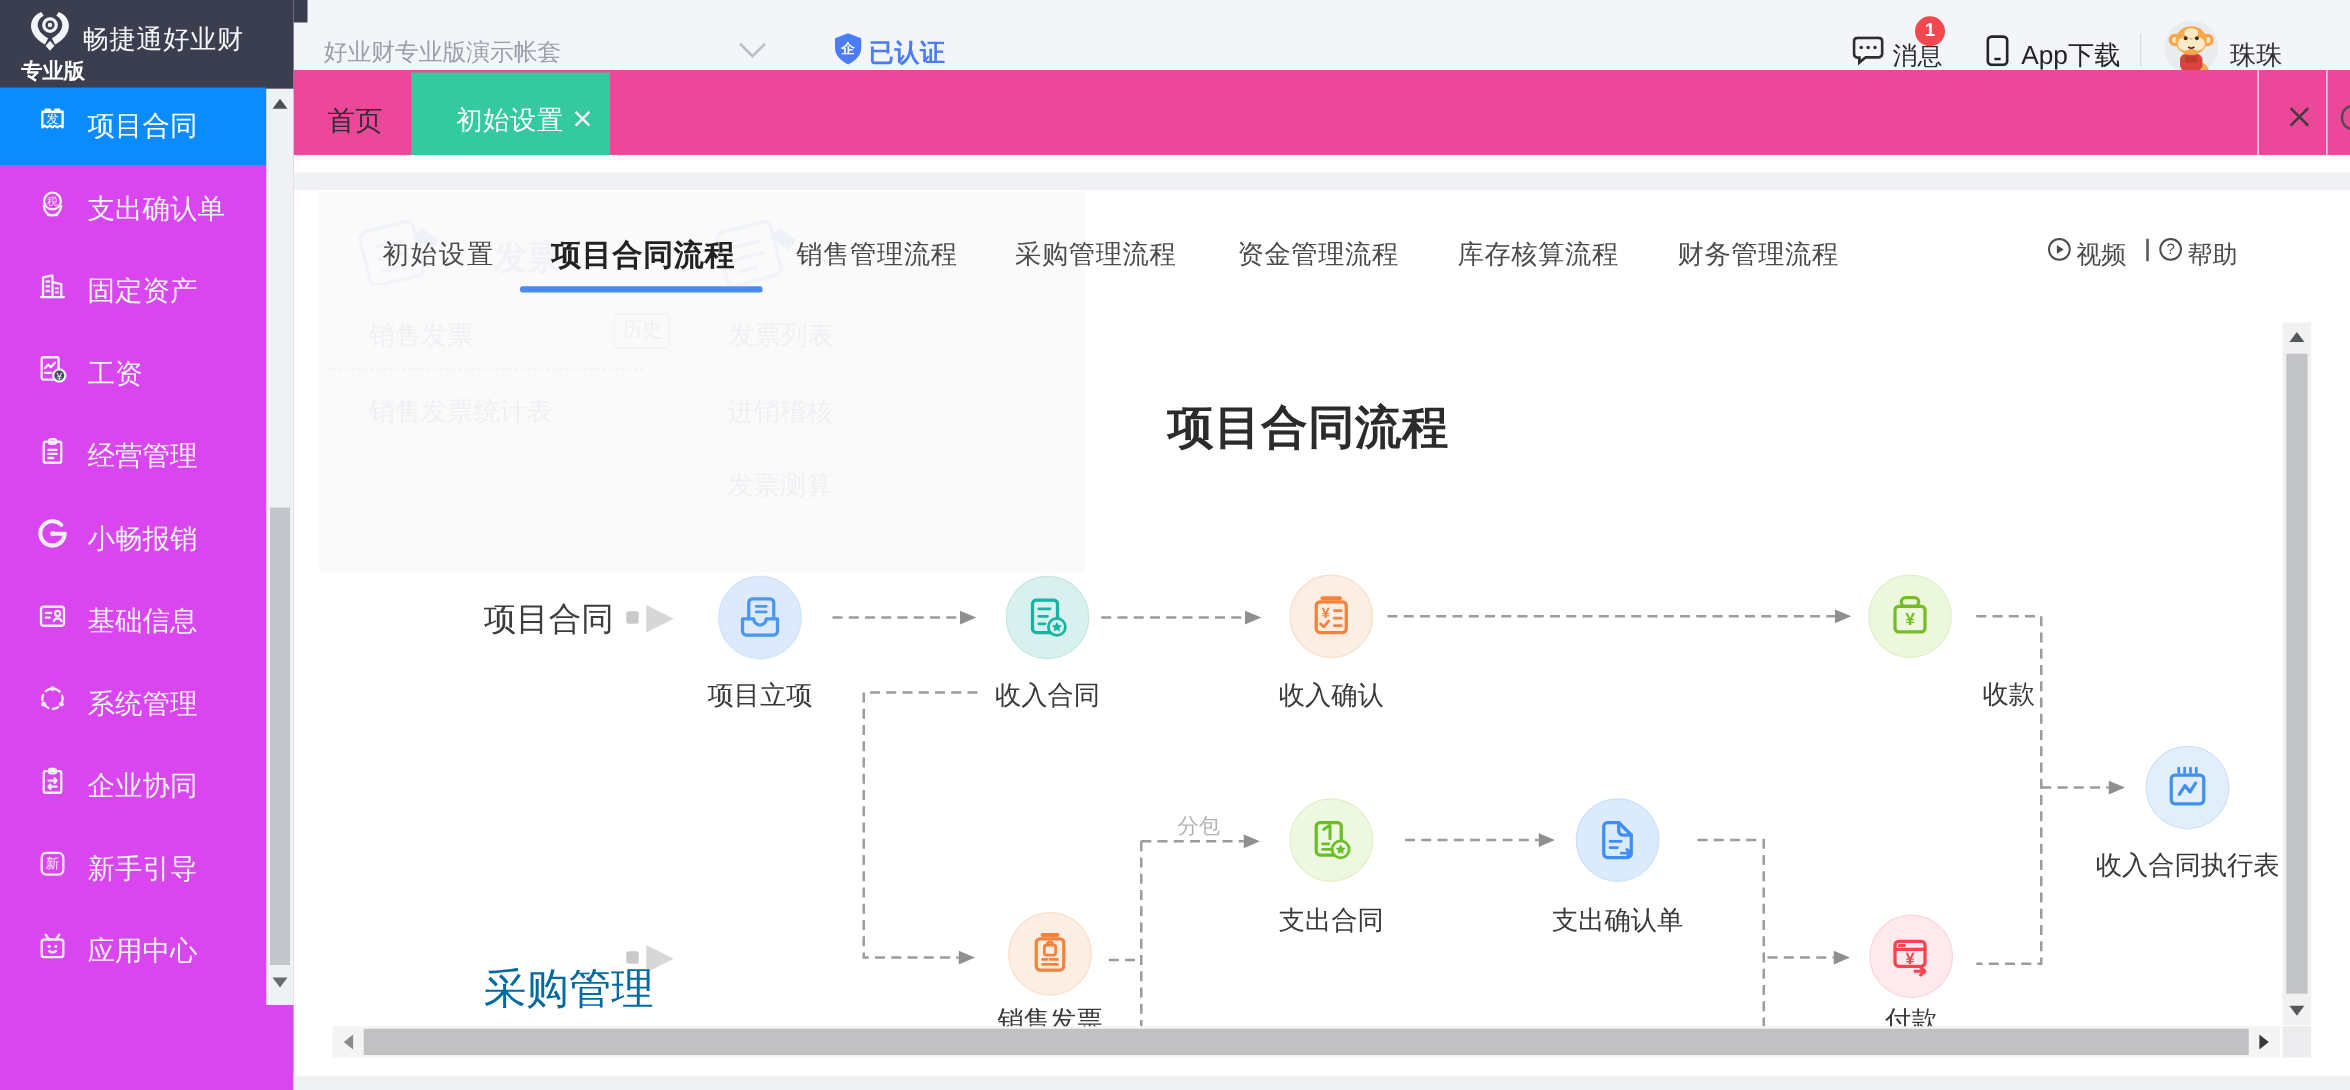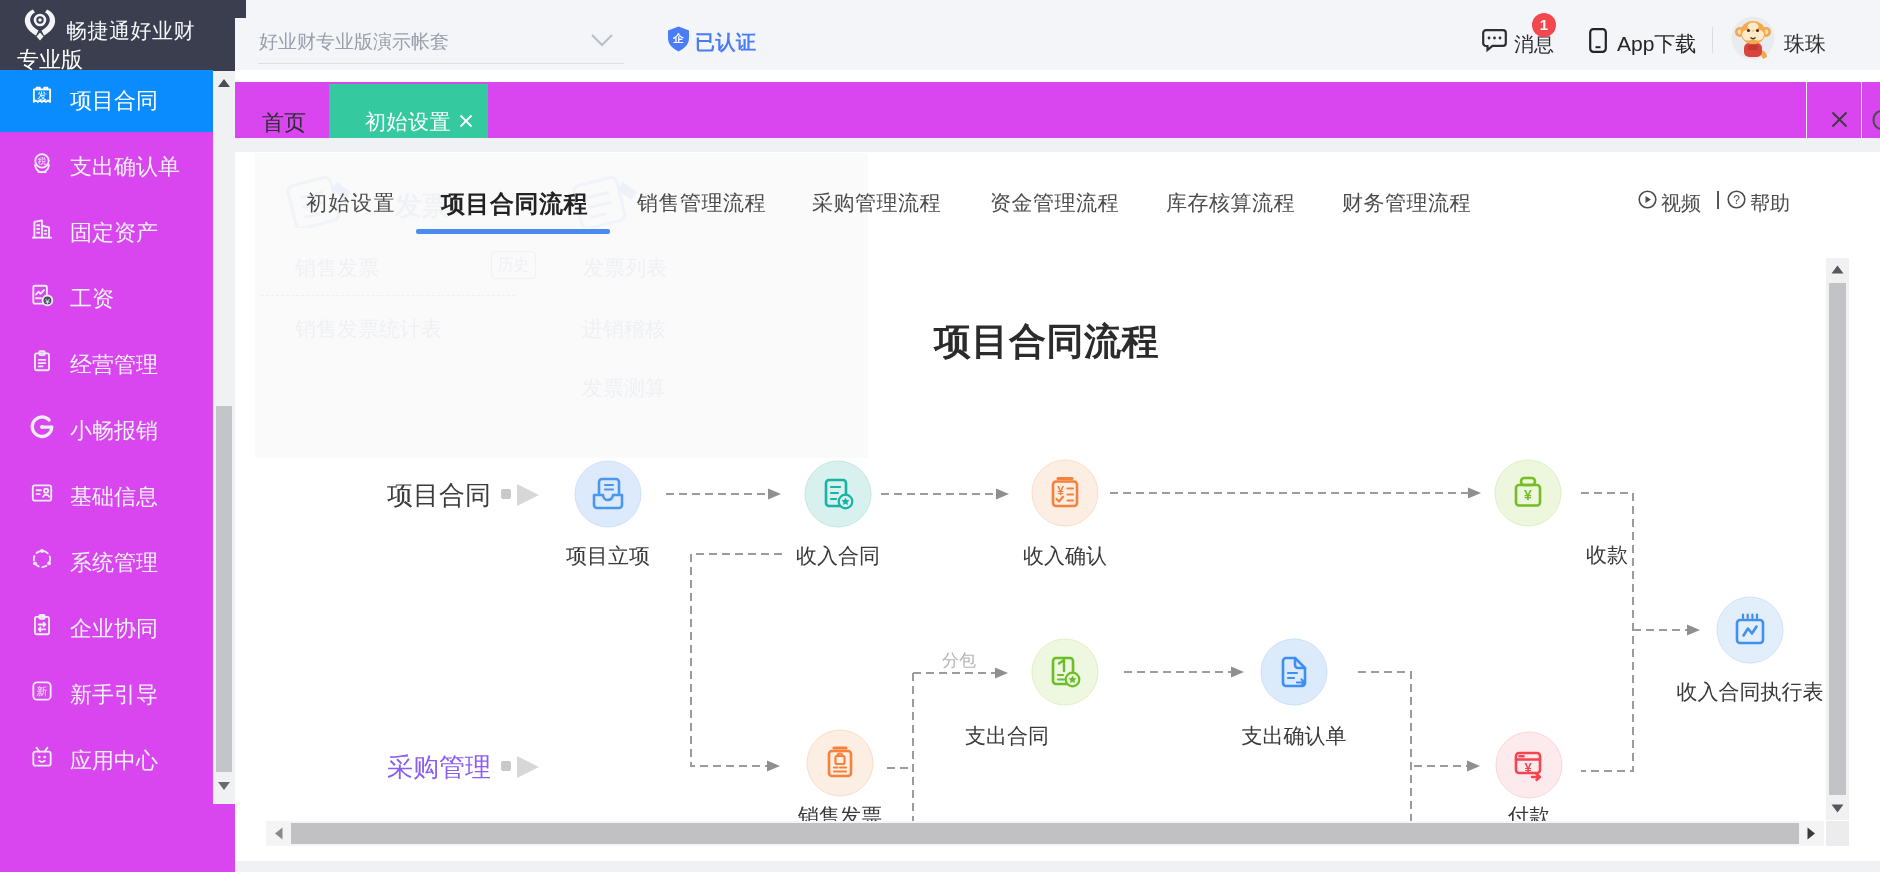--- a/index.html
+++ b/index.html
@@ -15,21 +15,21 @@
 
   <div class="abs" style="left:0;top:0;width:235px;height:71px;background:#3a3e4f">
     <svg class="abs" style="left:21px;top:8px" width="38" height="33" viewBox="0 0 38 33">
       <path d="M12 1.5 C5 4 2.5 11 4.5 16.5 C6 21 10 25 15 27.5 L17.5 22.5 C13.5 20.5 10.5 17.5 9.5 14 C8.5 10.5 10 6.5 14 4.5 Z" fill="#f3f4f7"></path>
       <path d="M26 1.5 C33 4 35.5 11 33.5 16.5 C32 21 28 25 23 27.5 L20.5 22.5 C24.5 20.5 27.5 17.5 28.5 14 C29.5 10.5 28 6.5 24 4.5 Z" fill="#f3f4f7"></path>
       <circle cx="19" cy="12" r="5" fill="none" stroke="#f3f4f7" stroke-width="2.6"></circle>
       <circle cx="19" cy="12" r="1.8" fill="#f3f4f7"></circle>
       <path d="M15.5 28.5 L19 32.5 L22.5 28.5 L19 24.5 Z" fill="#f3f4f7"></path>
     </svg>
     <div class="abs" style="left:66px;top:17px;font-size:21px;color:#f5f6f8;letter-spacing:0.5px">畅捷通好业财</div>
-    <div class="abs" style="left:17px;top:45px;font-size:22px;font-weight:normal;color:#fff">专业版</div>
+    <div class="abs" style="left:17px;top:45px;font-size:17px;font-weight:bold;color:#fff">专业版</div>
   </div>
 
   <div id="menu" style="position:absolute;left:0;top:0;width:213px;color:#f0f3f8;font-size:22px">
 
     <div class="abs" style="left:0;top:70px;width:213px;height:62px;background:#0a8cff"></div>
     <svg class="ic" style="left:29px;top:84px" width="26" height="26" viewBox="0 0 24 24" fill="none" stroke="#fff" stroke-width="1.7" stroke-linecap="round" stroke-linejoin="round">
       <path d="M7 5 V3.5 H10 V5"></path>
         <path d="M14 5 V3.5 H17 V5"></path>
       <path d="M4.5 5 H19.5 V16.5 L17.6 15.2 15.7 16.5 13.8 15.2 11.9 16.5 10 15.2 8.1 16.5 6.3 15.2 4.5 16.5 Z"></path>
       <text x="12" y="13.5" font-size="9" fill="#fff" stroke="none" text-anchor="middle">发</text>
@@ -167,21 +167,21 @@
     <ellipse cx="27" cy="19" rx="6" ry="5.5" fill="#fdeac9"></ellipse>
     <ellipse cx="22" cy="10.5" rx="5.5" ry="4" fill="#fdeac9"></ellipse>
     <circle cx="17.5" cy="14.5" r="1.6" fill="#4a3018"></circle>
       <circle cx="26.5" cy="14.5" r="1.6" fill="#4a3018"></circle>
     <path d="M19.5 21.5 q2.5 2.2 5 0" stroke="#4a3018" stroke-width="1.2" fill="none"></path>
     <rect x="17" y="29" width="10" height="5" rx="1" fill="#c03a32"></rect>
   </svg>
   <div class="abs" style="left:1549px;top:30px;font-size:21px;color:#333">珠珠</div>
 </div>
 
-<div class="abs" id="tabrow" style="left:235px;top:82px;width:1645px;height:68px;background:#d946ef">
+<div class="abs" id="tabrow" style="left:235px;top:56px;width:1645px;height:68px;background:#ec4899">
   <div class="abs" style="left:27px;top:26px;font-size:22px;color:#2d2d33">首页</div>
   <div class="abs" style="left:94px;top:2px;width:159px;height:66px;background:#35c9a0"></div>
   <div class="abs" style="left:130px;top:26px;font-size:21px;color:#fff;letter-spacing:0.5px">初始设置</div>
   <svg class="abs" style="left:223px;top:31px" width="16" height="16" viewBox="0 0 16 16">
       <path d="M2.5 2.5 L13.5 13.5 M13.5 2.5 L2.5 13.5" stroke="#fff" stroke-width="1.8"></path>
     </svg>
   <div class="abs" style="left:1571px;top:0;width:1px;height:68px;background:#ededee;box-shadow:-4px 0 6px rgba(0,0,0,0.05)"></div>
   <svg class="abs" style="left:1596px;top:29px" width="17" height="17" viewBox="0 0 17 17">
       <path d="M1.5 1.5 L15.5 15.5 M15.5 1.5 L1.5 15.5" stroke="#3c3c3c" stroke-width="2"></path>
     </svg>
@@ -350,26 +350,26 @@
       <rect x="-13" y="-12" width="24" height="20" rx="3" stroke-width="2.6"></rect>
       <path d="M-13 -5.5 H11" stroke-width="2.6"></path>
       <path d="M-9.5 -8.7 H-5.5" stroke-width="2.4"></path>
       <text x="-1" y="6.5" font-size="13" font-weight="bold" fill="#f5434f" stroke="none" text-anchor="middle">¥</text>
       <path d="M3 12 H10.5 M7.5 9 l3.5 3 -3.5 3" stroke-width="2.4"></path>
     </g>
   </svg>
 
   <div id="labels" style="position:absolute;left:0;top:0;font-size:21px;color:#3a3a3a">
     <div class="abs" style="left:152px;top:326px;font-size:26px;color:#3c3c3c">项目合同</div>
-    <div class="abs" style="left:152px;top:598px;font-size:26px;color:#8b5cf6">采购管理</div>
+    <div class="abs" style="left:152px;top:616px;font-size:34px;color:#0369a1">采购管理</div>
     <div class="abs" style="left:273px;top:390px;width:200px;text-align:center">项目立项</div>
     <div class="abs" style="left:503px;top:390px;width:200px;text-align:center">收入合同</div>
     <div class="abs" style="left:730px;top:390px;width:200px;text-align:center">收入确认</div>
     <div class="abs" style="left:1193px;top:389px;width:200px;text-align:right">收款</div>
-    <div class="abs" style="left:730px;top:570px;width:200px;text-align:left">支出合同</div>
+    <div class="abs" style="left:730px;top:570px;width:200px;text-align:center">支出合同</div>
     <div class="abs" style="left:959px;top:570px;width:200px;text-align:center">支出确认单</div>
     <div class="abs" style="left:1415px;top:526px;width:200px;text-align:center">收入合同执行表</div>
     <div class="abs" style="left:505px;top:650px;width:200px;text-align:center">销售发票</div>
     <div class="abs" style="left:1194px;top:650px;width:200px;text-align:center">付款</div>
   </div>
 
   <div id="contscroll">
     <div class="abs" style="left:1591px;top:106px;width:23px;height:562px;background:#f1f1f2">
       <svg class="abs" style="left:4px;top:6px" width="15" height="11" viewBox="0 0 15 11">
           <path d="M7.5 1.5 L13.5 9.5 L1.5 9.5 Z" fill="#55585c"></path>

